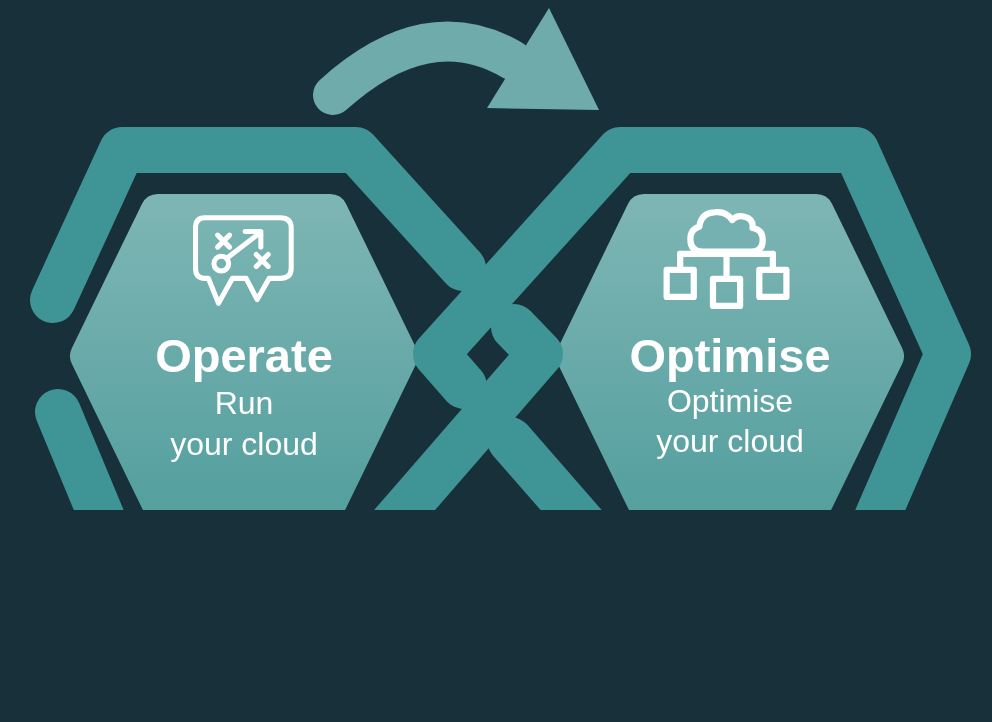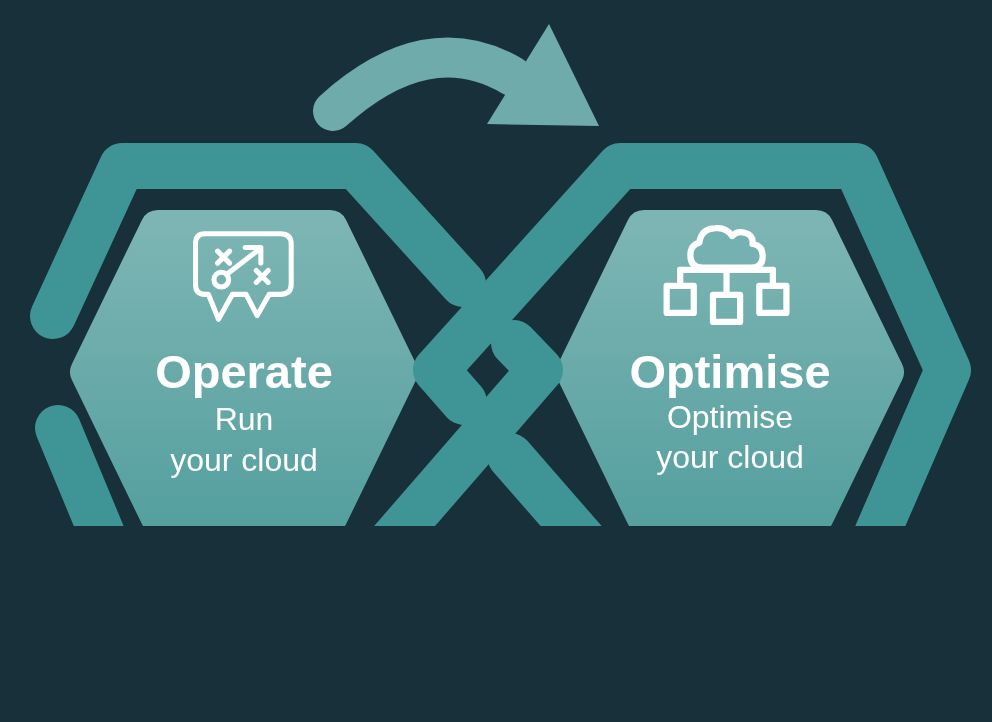--- a/index.html
+++ b/index.html
@@ -6,21 +6,20 @@
     margin: 0;
     padding: 0;
     background: #18303a;
     font-family: "Liberation Sans", "DejaVu Sans", sans-serif;
   }
   .stage {
     position: relative;
     width: 992px;
     height: 510px;
     overflow: hidden;
-    margin-top: 16px;
   }
   svg { display: block; }
   .node-title {
     font-family: "Liberation Sans", "DejaVu Sans", sans-serif;
     font-weight: bold;
     font-size: 47px;
     fill: #ffffff;
     text-anchor: middle;
   }
   .node-sub {

